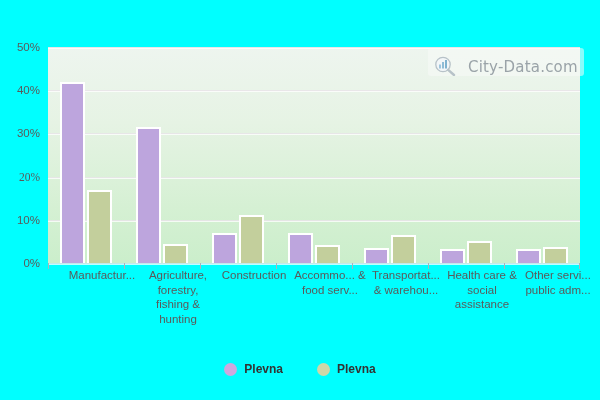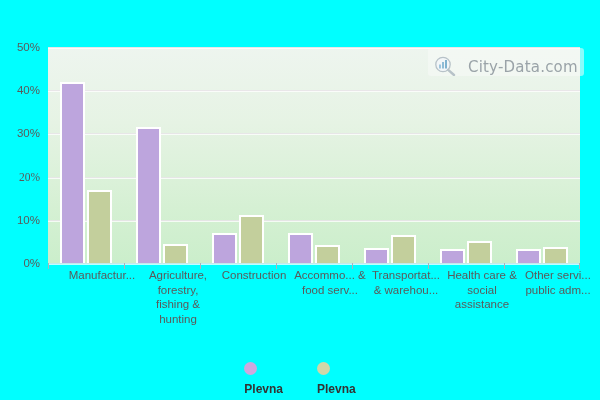--- a/index.html
+++ b/index.html
@@ -123,22 +123,22 @@
     left: 0;
     top: 362px;
     width: 600px;
     display: flex;
     justify-content: center;
     align-items: center;
     gap: 34px;
   }
   .legend-item {
     display: flex;
+    align-items: center;
     gap: 7px;
-    flex-direction: column;
   }
   .legend-swatch {
     width: 13px;
     height: 13px;
     border-radius: 50%;
   }
   .legend-text {
     font-size: 12px;
     font-weight: bold;
     color: #333333;

